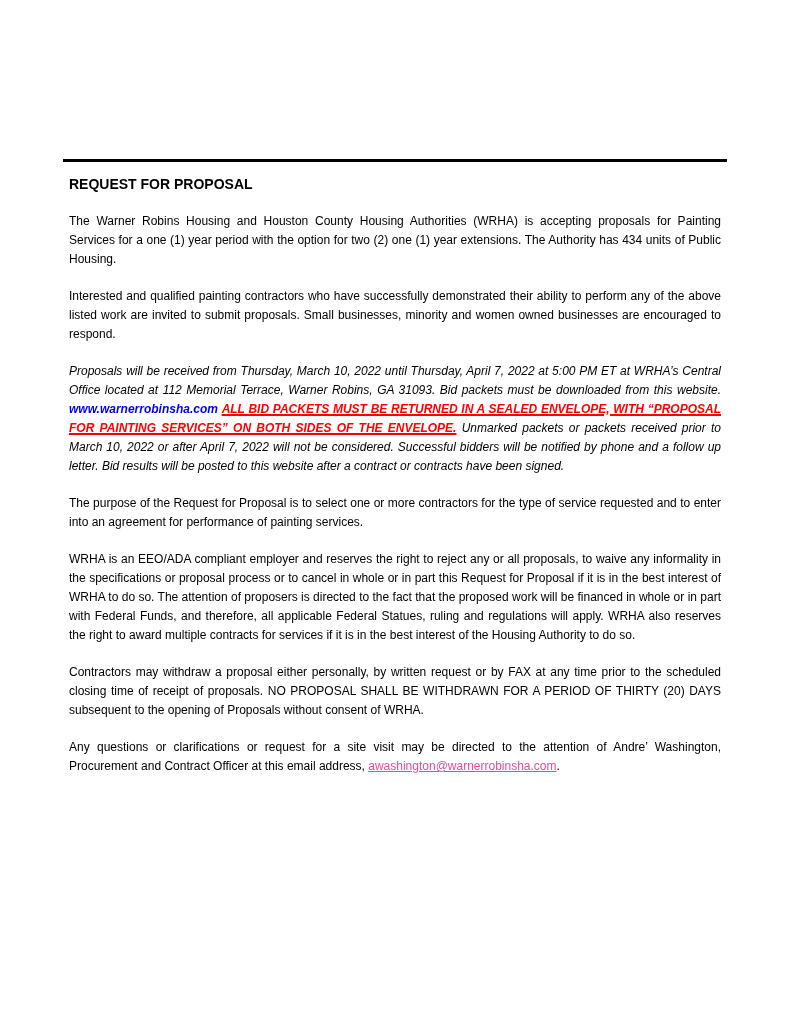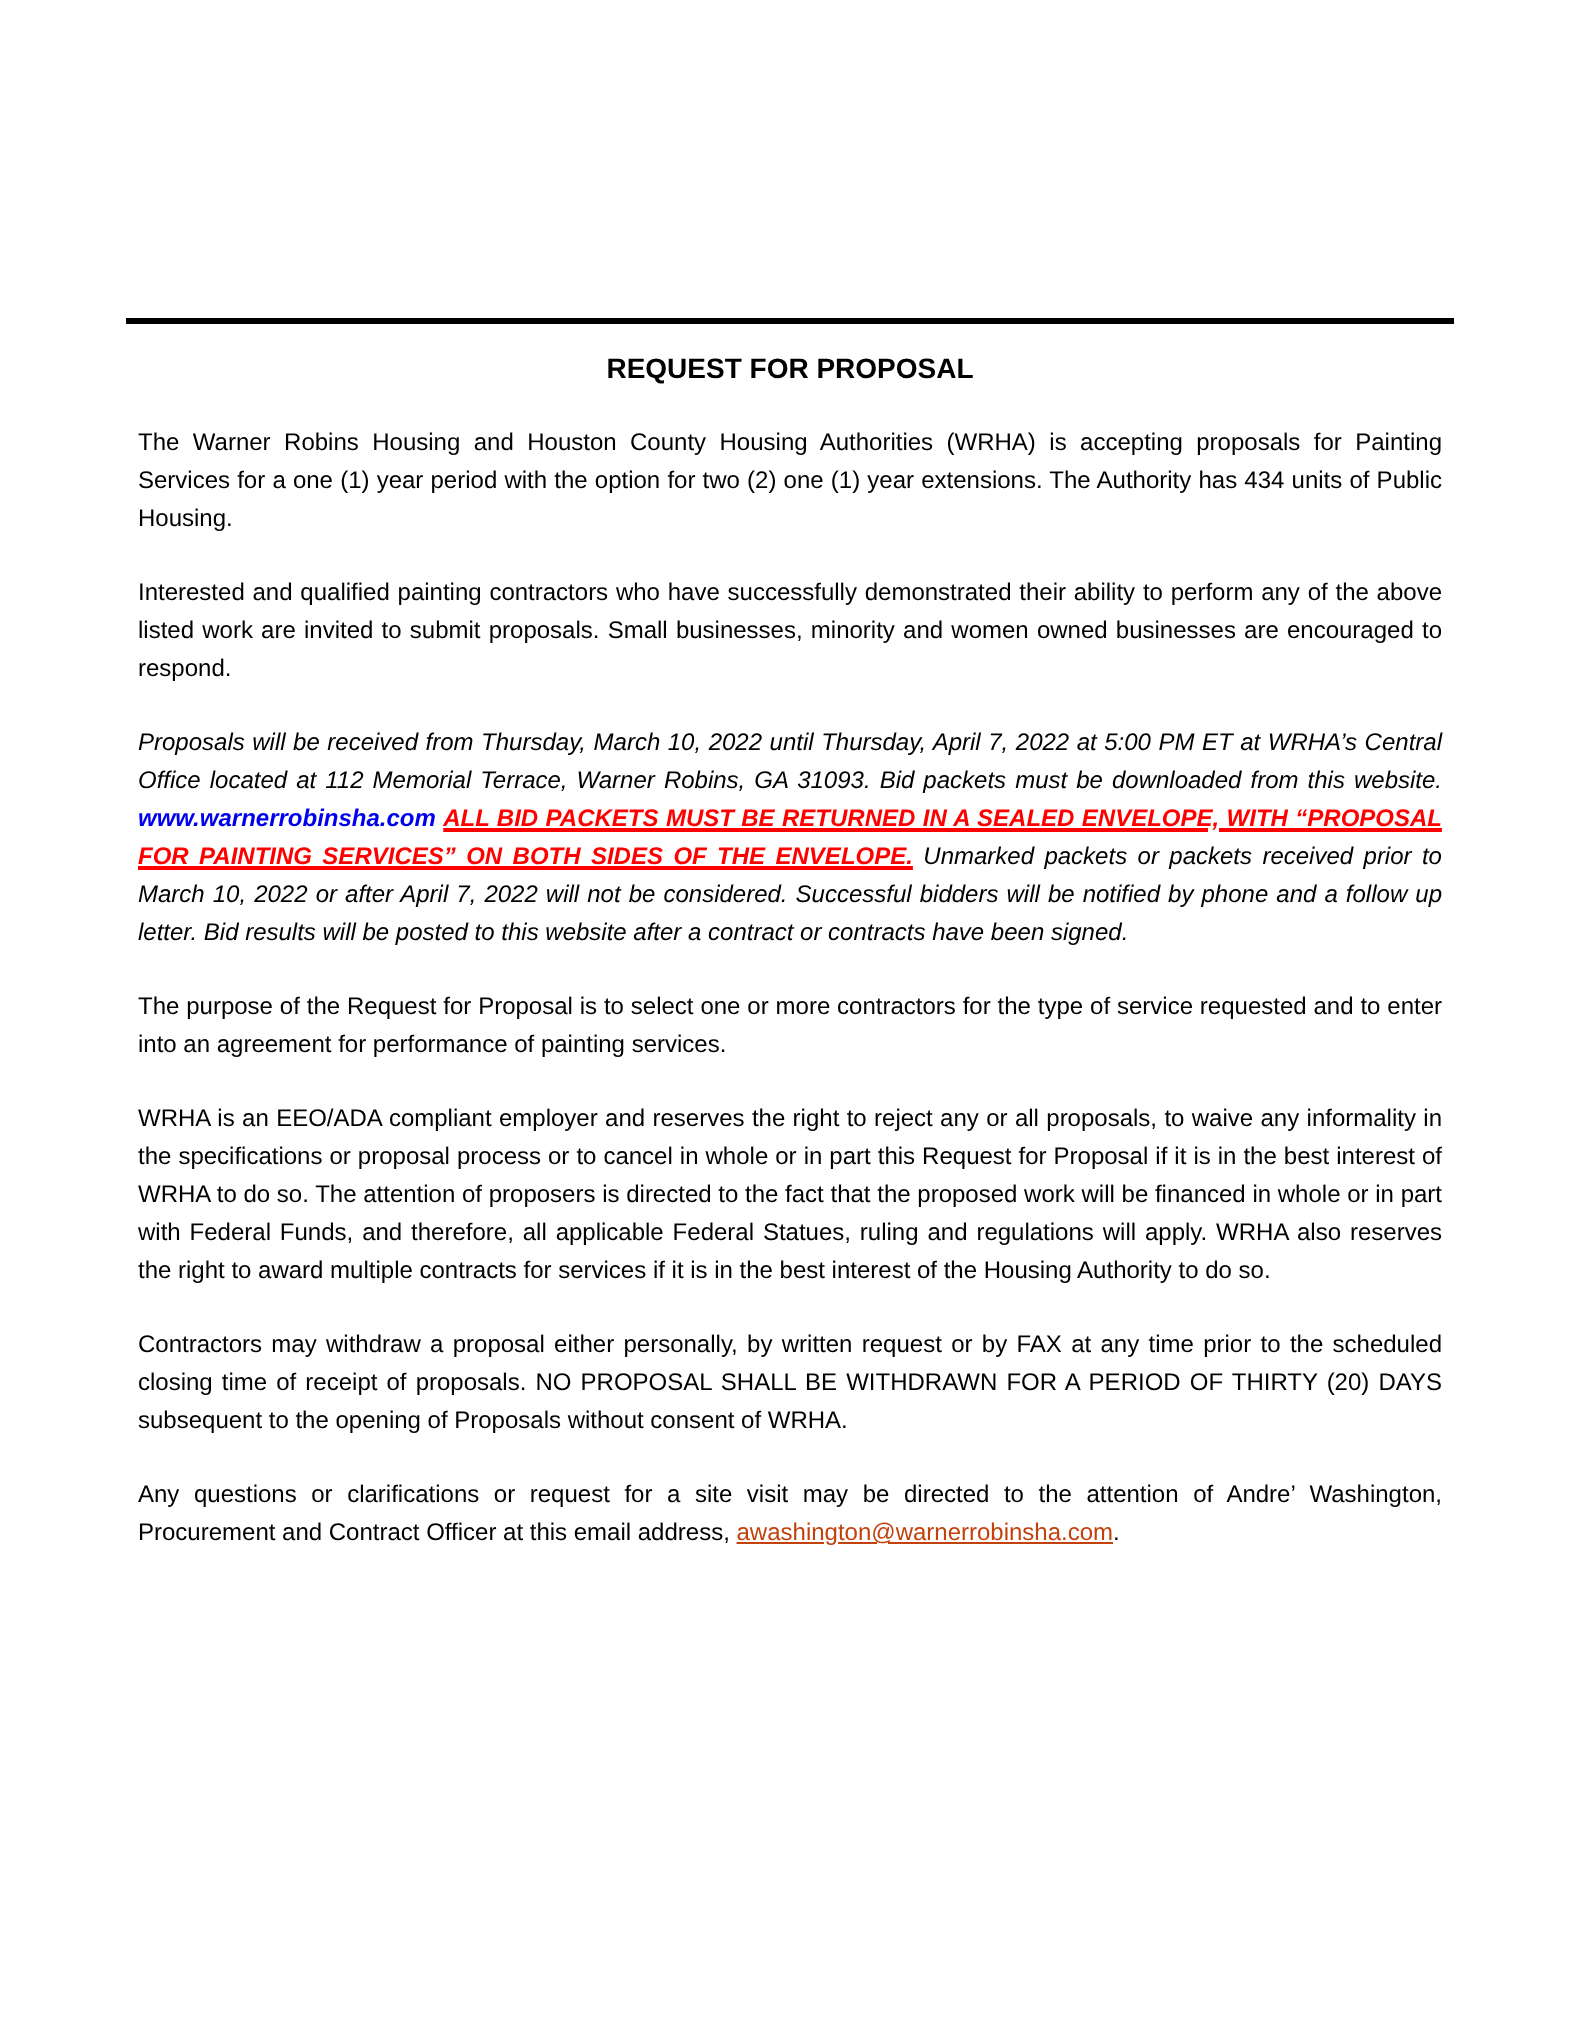--- a/index.html
+++ b/index.html
@@ -20,21 +20,21 @@
     top: 159px;
     border-top: 3px solid #000000;
   }
   .content {
     position: absolute;
     left: 69px;
     top: 162px;
     width: 652px;
   }
   .title {
-    text-align: center;
+    text-align: left;
     font-weight: bold;
     font-size: 14px;
     line-height: 19px;
     margin-top: 13px;
   }
   .paragraph {
     font-size: 12px;
     line-height: 19px;
     text-align: justify;
     margin-top: 18px;
@@ -68,16 +68,16 @@
     <div class="title">
       <div>REQUEST FOR PROPOSAL</div>
     </div>
     <div id="paragraphs">
         <p class="paragraph"><span class="r-plain">The Warner Robins Housing and Houston County Housing Authorities (WRHA) is accepting proposals for Painting Services for a one (1) year period with the option for two (2) one (1) year extensions. The Authority has 434 units of Public Housing.</span></p>
         <p class="paragraph"><span class="r-plain">Interested and qualified painting contractors who have successfully demonstrated their ability to perform any of the above listed work are invited to submit proposals. Small businesses, minority and women owned businesses are encouraged to respond.</span></p>
         <p class="paragraph"><span class="r-bi">Proposals will be received from Thursday, March 10, 2022 until Thursday, April 7, </span><span class="r-i">2022 at 5:00 PM ET at WRHA’s Central Office located at 112 Memorial Terrace, Warner </span><span class="r-bi">Robins, GA 31093. Bid packets must be downloaded from this website. </span><a class="r-weblink" style="color: rgb(0, 0, 238);">www.warnerrobinsha.com</a><span class="r-bi"> </span><span class="r-red" style="color: rgb(255, 0, 0);">ALL BID PACKETS MUST BE RETURNED IN A SEALED ENVELOPE, WITH “PROPOSAL FOR PAINTING SERVICES” ON BOTH SIDES OF THE ENVELOPE.</span><span class="r-bi"> Unmarked packets or packets received prior to March 10, 2022 or after April 7, 2022 will not be considered. Successful bidders will be notified by phone and a follow up letter. Bid results will be posted to this website after a contract or contracts have been signed.</span></p>
         <p class="paragraph"><span class="r-plain">The purpose of the Request for Proposal is to select one or more contractors for the type of service requested and to enter into an agreement for performance of painting services.</span></p>
         <p class="paragraph"><span class="r-plain">WRHA is an EEO/ADA compliant employer and reserves the right to reject any or all proposals, to waive any informality in the specifications or proposal process or to cancel in whole or in part this Request for Proposal if it is in the best interest of WRHA to do so. The attention of proposers is directed to the fact that the proposed work will be financed in whole or in part with Federal Funds, and therefore, all applicable Federal Statues, ruling and regulations will apply. WRHA also reserves the right to award multiple contracts for services if it is in the best interest of the Housing Authority to do so.</span></p>
         <p class="paragraph"><span class="r-plain">Contractors may withdraw a proposal either personally, by written request or by FAX at any time prior to the scheduled closing time of receipt of proposals. NO PROPOSAL SHALL BE WITHDRAWN FOR A PERIOD OF THIRTY (20) DAYS subsequent to the opening of Proposals without consent of WRHA.</span></p>
-        <p class="paragraph"><span class="r-plain">Any questions or clarifications or request for a site visit may be directed to the attention of Andre’ Washington, Procurement and Contract Officer at this email address, </span><a class="r-emaillink" style="color: #c2410c;">awashington@warnerrobinsha.com</a><span class="r-plain">.</span></p>
+        <p class="paragraph"><span class="r-plain">Any questions or clarifications or request for a site visit may be directed to the attention of Andre’ Washington, Procurement and Contract Officer at this email address, </span><a class="r-emaillink" style="color: #ec4899;">awashington@warnerrobinsha.com</a><span class="r-plain">.</span></p>
       </div>
   </div>
 </div>
 
 </body></html>

